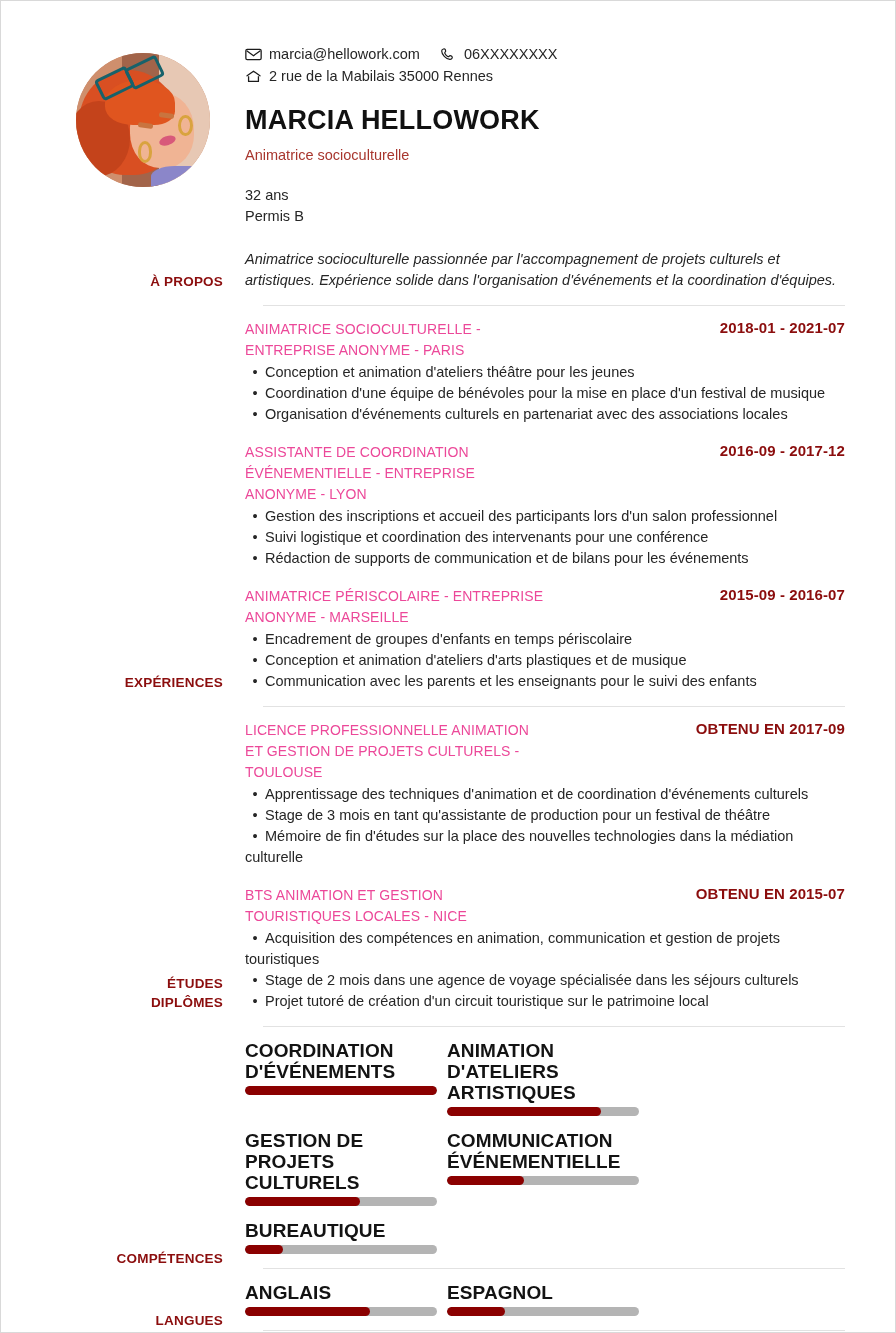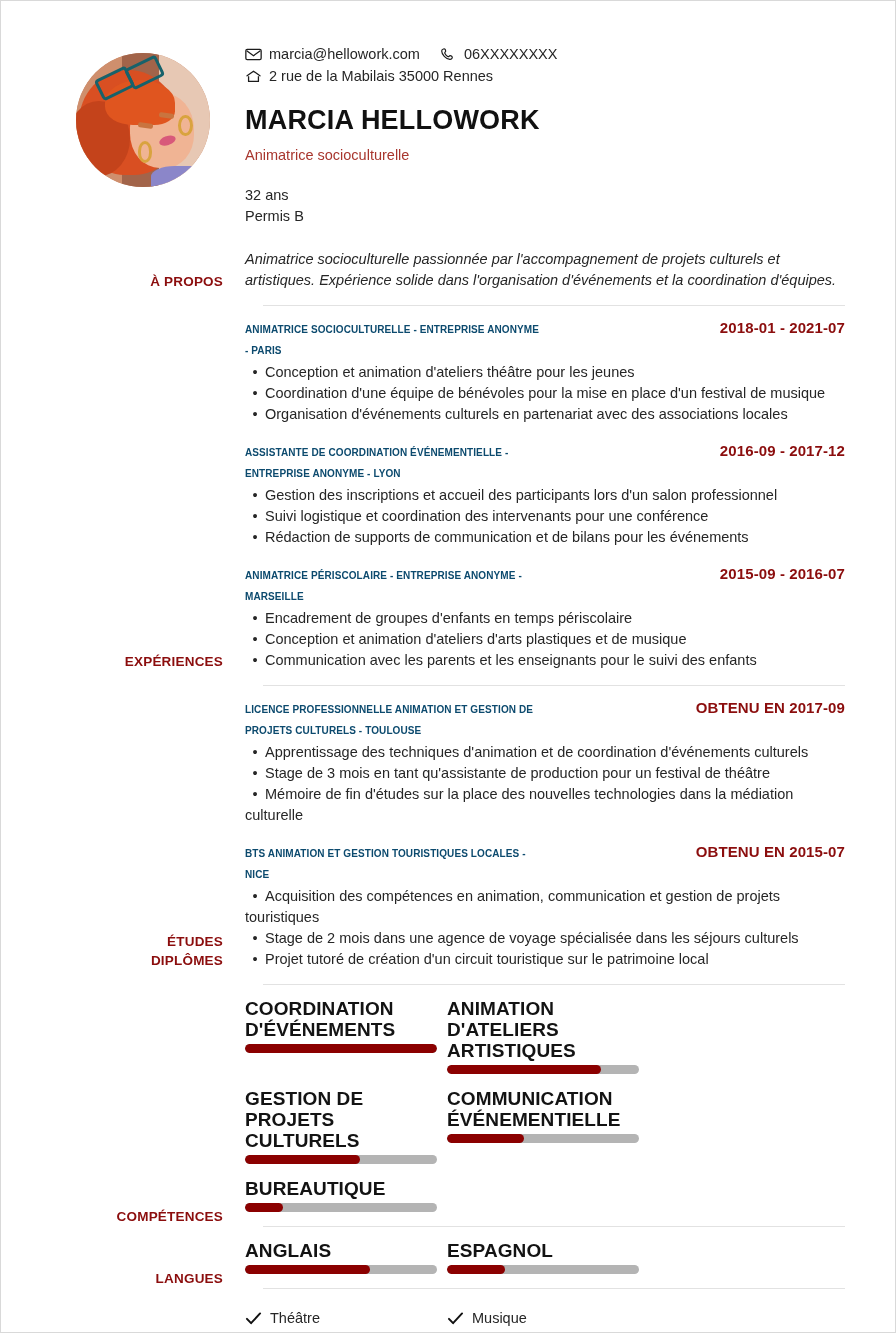--- a/index.html
+++ b/index.html
@@ -182,24 +182,24 @@
   }
 
   
   .entry { margin-bottom: 17px; }
   .entry:last-child { margin-bottom: 0; }
   .entry-head {
     position: relative;
     padding-right: 150px;
   }
   .entry-title {
-    font-size: 10px;
-    font-weight: bold;
+    font-size: 14px;
+    font-weight: normal;
     line-height: 21px;
-    color: #0c4a6e;
+    color: #ec4899;
     text-transform: uppercase;
     letter-spacing: .1px;
     max-width: 300px;
   }
   .entry-date {
     position: absolute;
     right: 0; top: 0;
     font-size: 15px;
     font-weight: bold;
     color: #8b0d0d;

